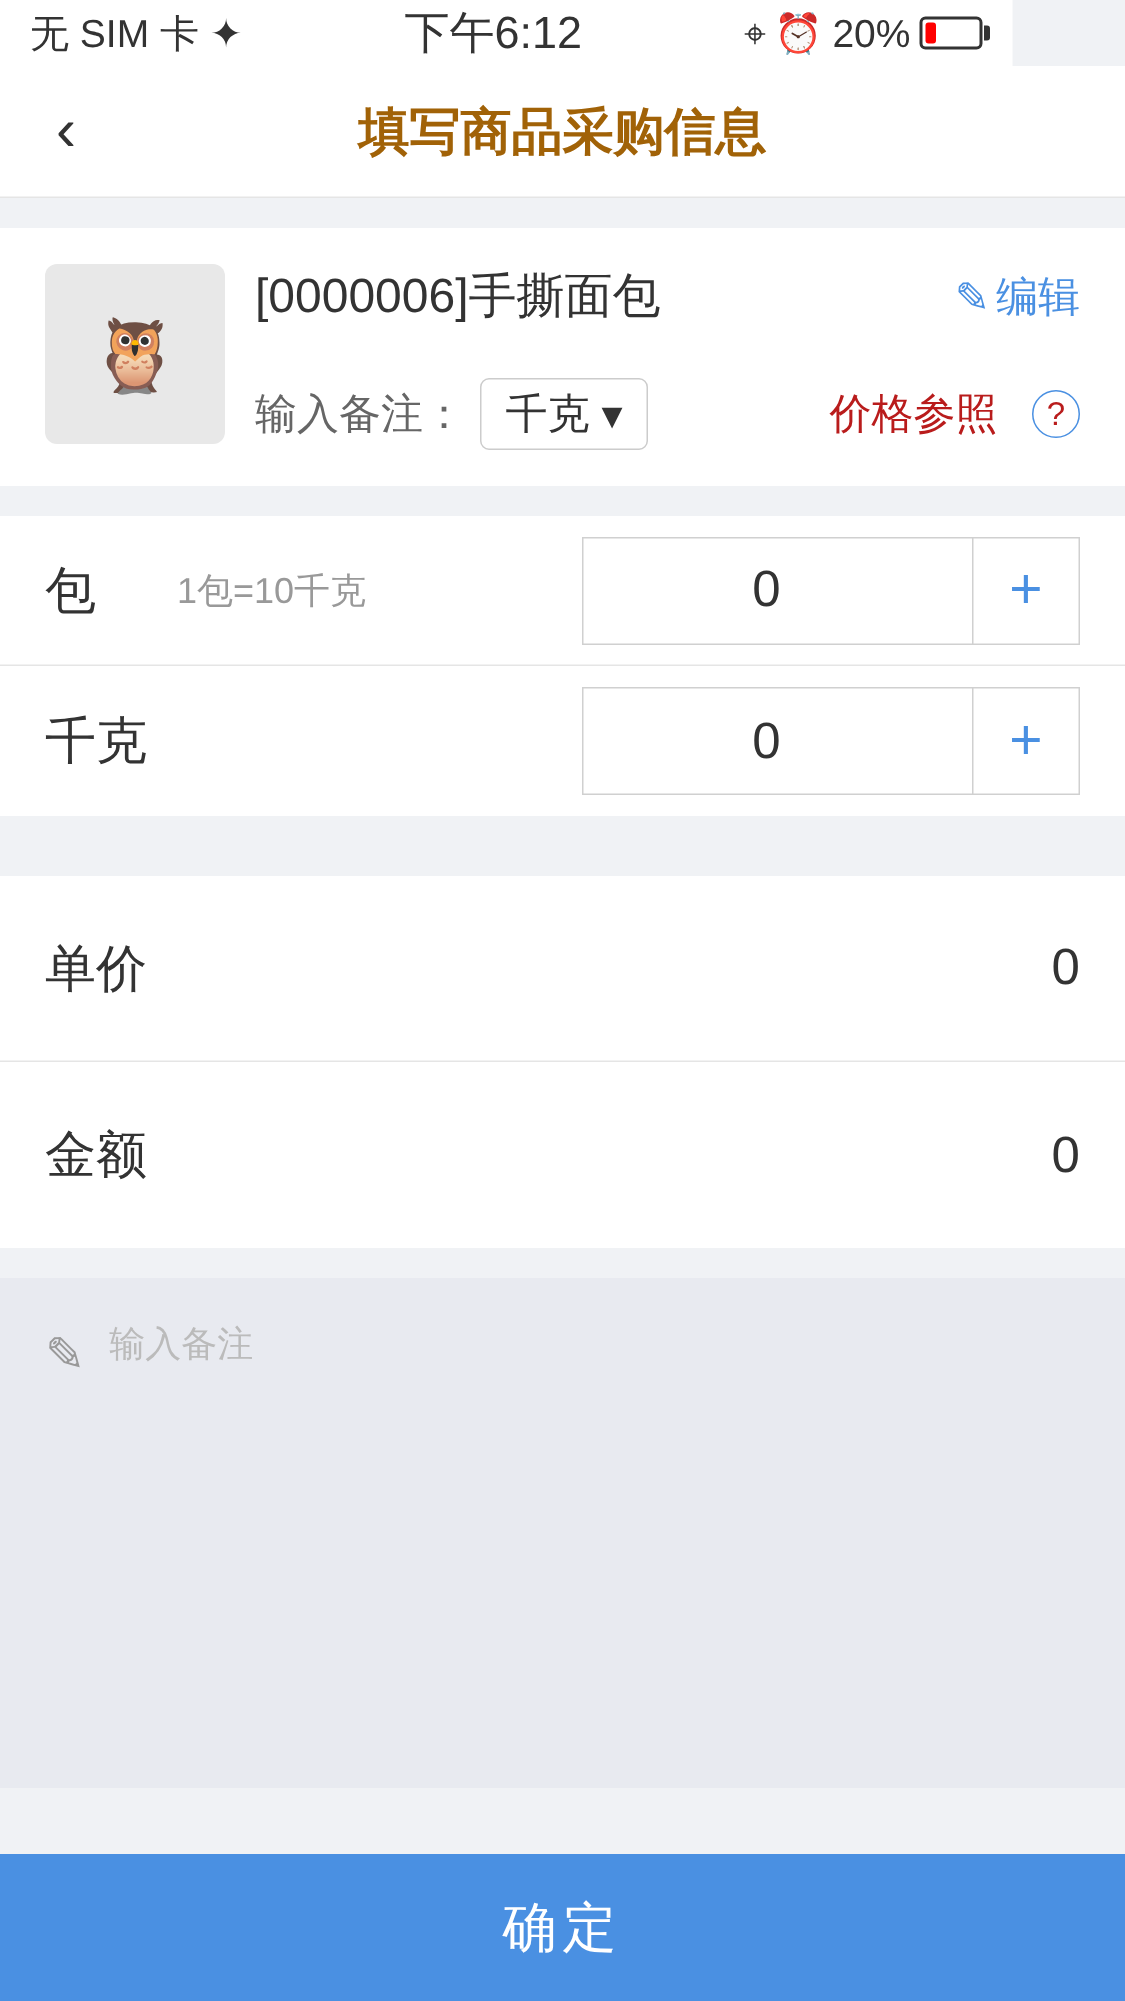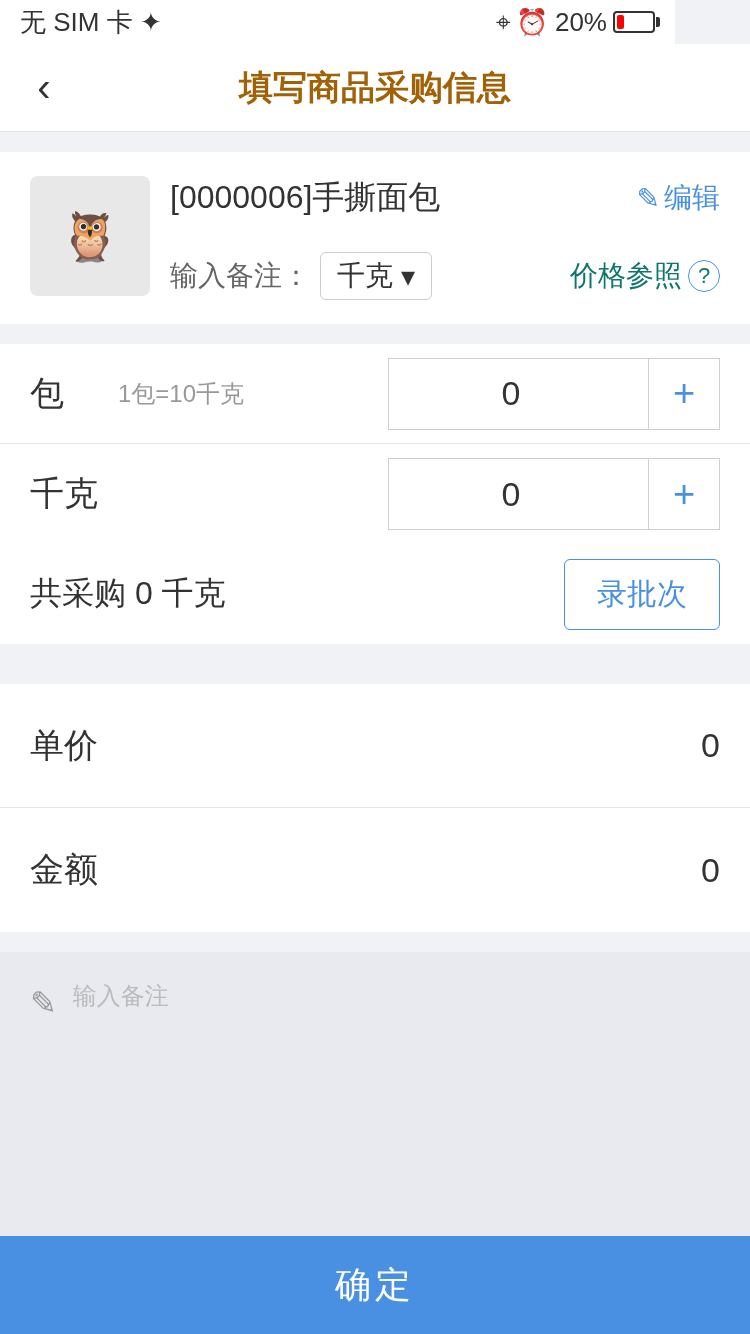--- a/index.html
+++ b/index.html
@@ -157,25 +157,25 @@
       border-radius: 6px;
       padding: 4px 16px;
       font-size: 28px;
       color: #333;
       display: flex;
       align-items: center;
       gap: 8px;
       background: #fff;
     }
     .price-ref {
-      color: #0f766e;
+      color: #b91c1c;
       font-size: 28px;
       display: flex;
       align-items: center;
-      gap: 6px;
+      gap: 23px;
     }
 
     
     .divider {
       height: 20px;
       background: #f0f2f5;
     }
 
     
     .input-section {
@@ -325,20 +325,21 @@
   </style>
 </head>
 <body>
 
 <div class="content-area">
 
   <div class="status-bar">
     <div class="status-bar-left">
       <span>无 SIM 卡 ✦</span>
     </div>
+    <div class="status-bar-center">下午6:12</div>
     <div class="status-bar-right">
       <span>⌖</span>
       <span>⏰</span>
       <span>20%</span>
       <div class="battery-icon">
         <div class="battery-fill"></div>
       </div>
     </div>
   </div>
 
@@ -388,24 +389,20 @@
     </div>
     <div class="input-row">
       <span class="input-label">千克</span>
       <div class="input-right">
         <input type="number" class="number-input" value="0" style="">
         <div class="plus-btn">+</div>
       </div>
     </div>
   </div>
 
-  <div class="total-row">
-    <span class="total-text">共采购 0 千克</span>
-    <button class="record-btn">录批次</button>
-  </div>
 
   <div class="divider"></div>
 
   <div class="info-section">
     <div class="info-row">
       <span class="info-label">单价</span>
       <span class="info-value">0</span>
     </div>
     <div class="info-row">
       <span class="info-label">金额</span>

